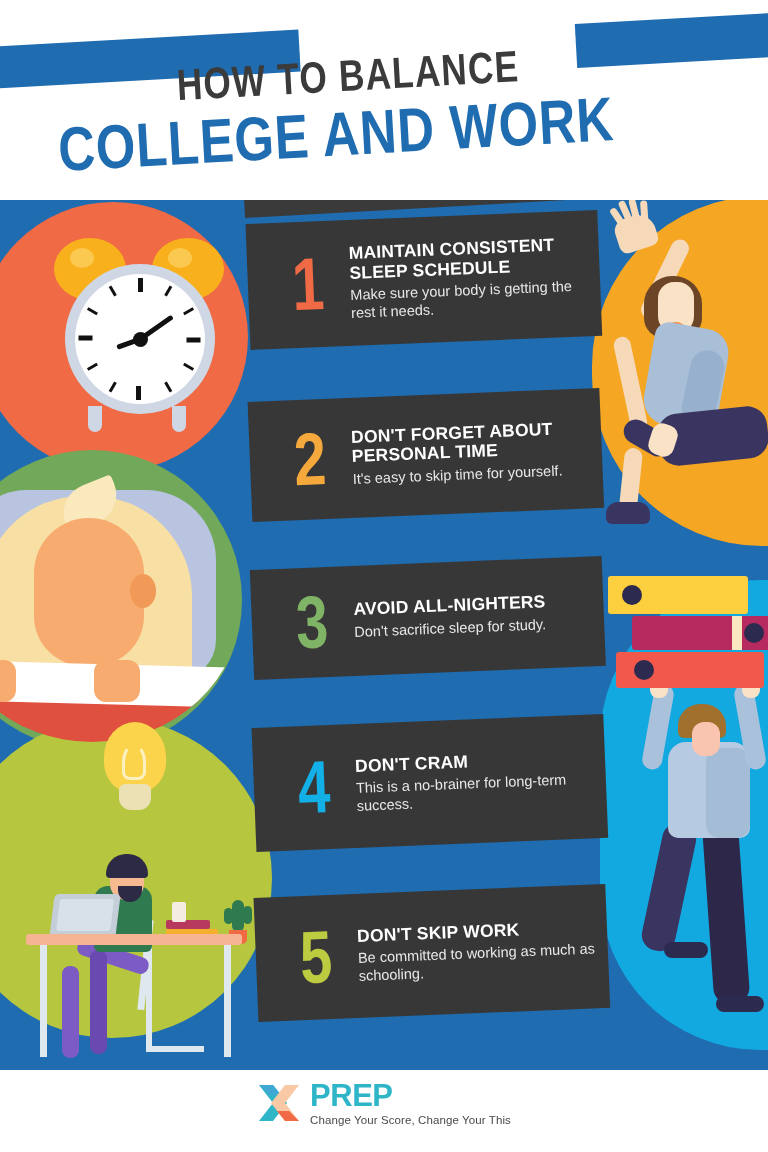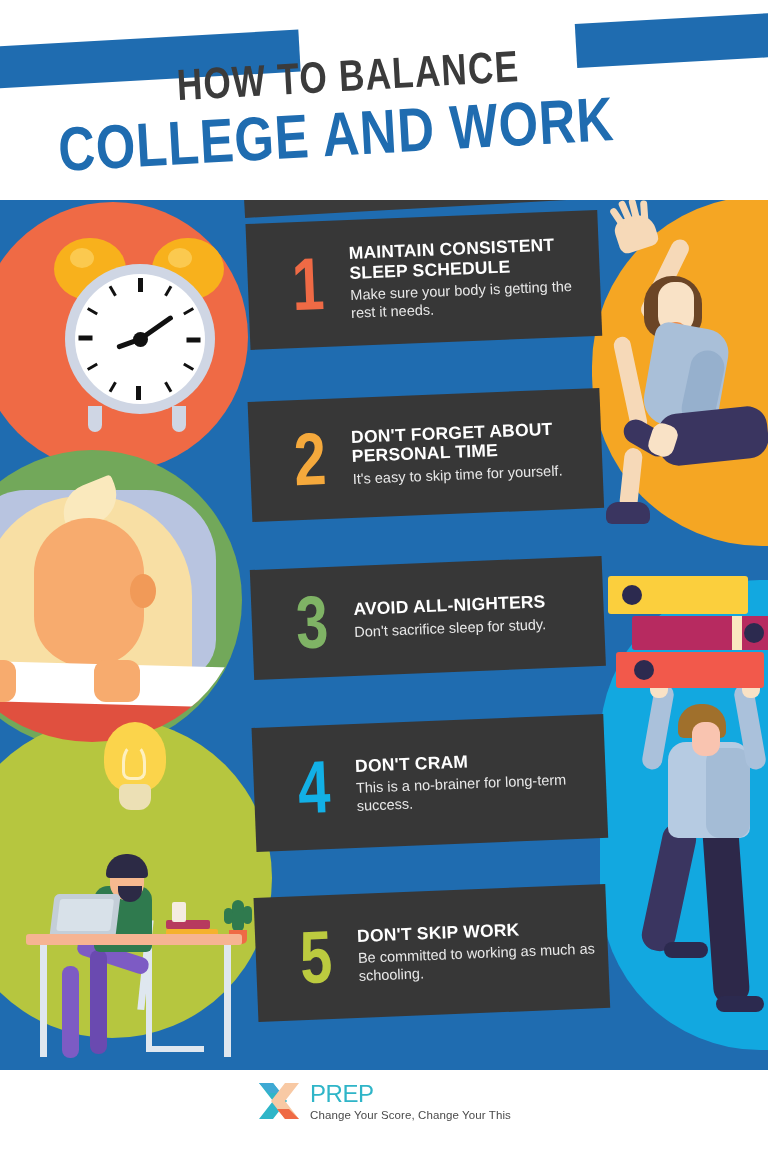--- a/index.html
+++ b/index.html
@@ -213,21 +213,21 @@
 
   
   .footer{
     position:absolute; left:0; top:1070px; width:768px; height:82px;
     background:#ffffff; z-index:40;
     display:flex; align-items:flex-start; justify-content:center;
   }
   .logo{ display:flex; align-items:center; gap:9px; margin-top:10px; }
   .logo-mark{ width:44px; height:42px; position:relative; flex:none; }
   .logo-text{ display:flex; flex-direction:column; }
-  .logo-word{ display:flex; font-weight:normal; font-size:24px; line-height:1; letter-spacing:-0.5px;flex-direction:column; }
+  .logo-word{ display:flex; font-weight:bold; font-size:31px; line-height:1; letter-spacing:-0.5px;flex-direction:column; }
   .lw-prep{ color:#2fb5c8; }
   .lw-expert{ color:#ef6a45; }
   .logo-tag{ font-size:11.5px; color:#4a4a4a; margin-top:3px; letter-spacing:0.1px; }
 </style>
 </head>
 <body>
 
 <div class="header">
   <div class="hdr-band-left"></div>
   <div class="hdr-band-right"></div>

